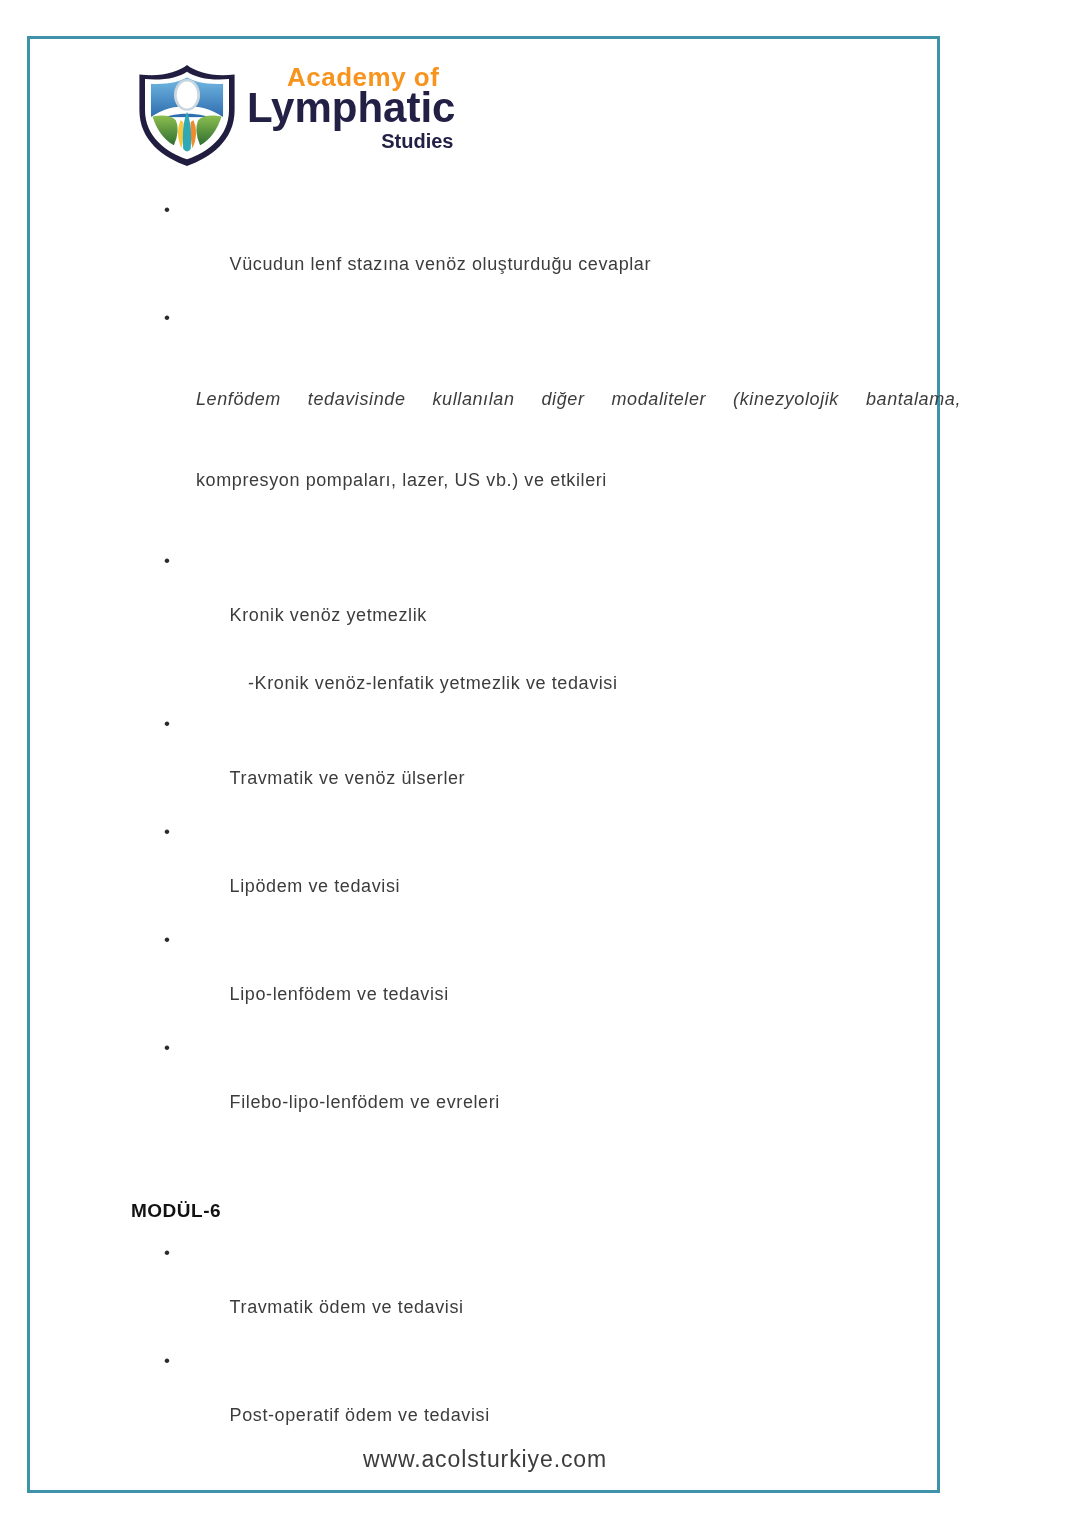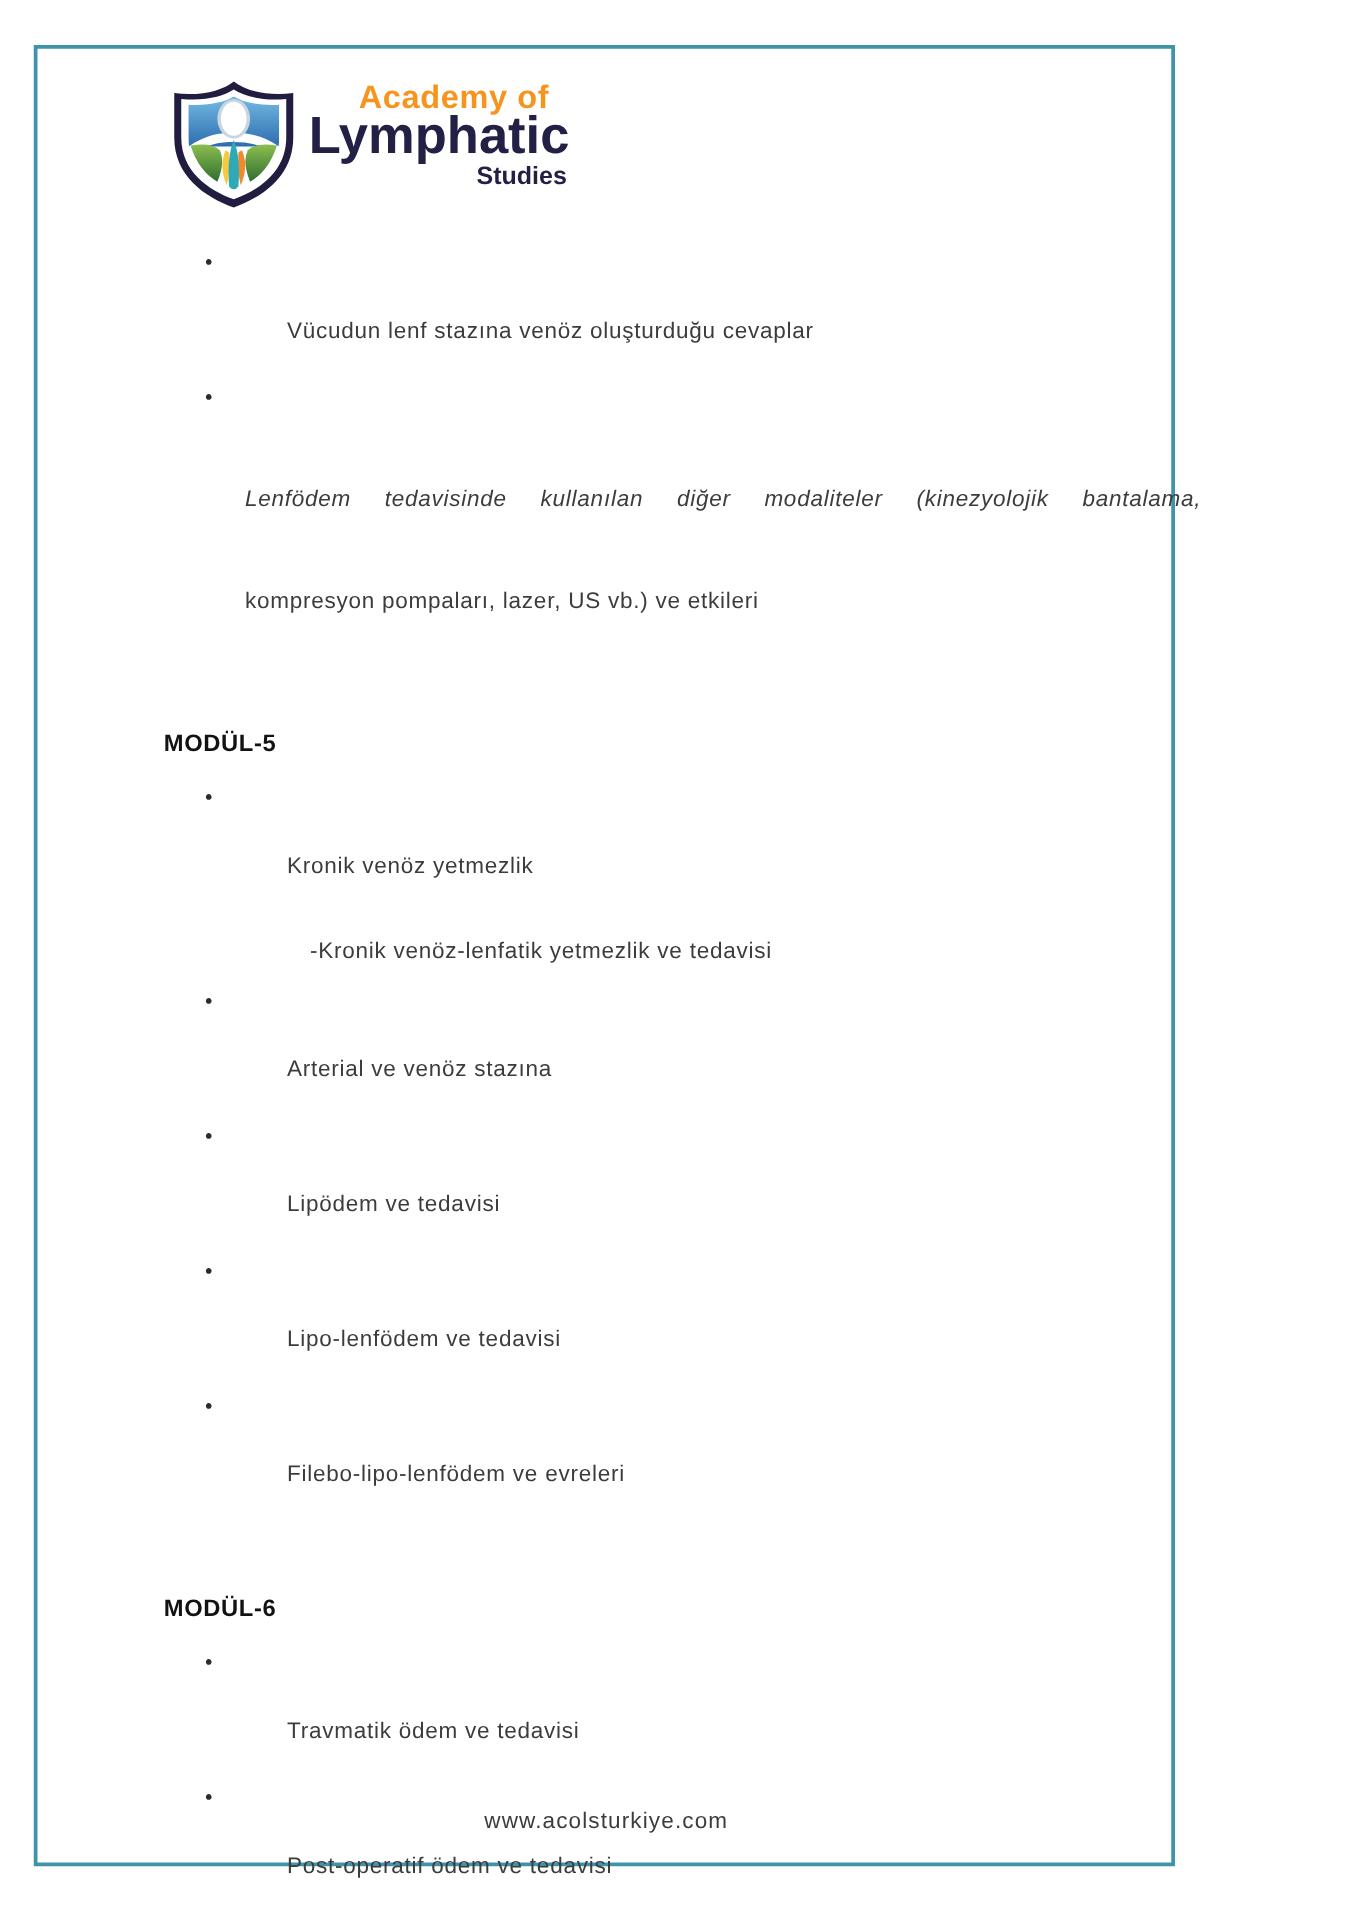--- a/index.html
+++ b/index.html
@@ -66,21 +66,21 @@
   .indent-a{padding-left:117px;}  
   .mod-title{
     font-size:19px;font-weight:700;color:#121212;
     letter-spacing:0.5px;line-height:24px;
     margin:56px 0 17px 0;
   }
   .mod-title.first{margin-top:36px;}
   .footer{
     position:absolute;left:0;right:0;top:1446px;
     text-align:center;
-    font-size:18px;letter-spacing:0.9px;
+    font-size:23px;letter-spacing:0.9px;
     color:var(--text);
   }
 </style>
 </head>
 <body>
 
 <div class="page">
   <div class="frame"></div>
 
   <div class="content">
@@ -125,30 +125,29 @@
     <div class="li">
       <span class="dot">•</span>
       <span>Vücudun lenf stazına venöz oluşturduğu cevaplar</span>
     </div>
     <div class="li">
       <span class="dot">•</span>
       <div class="jline">Lenfödem tedavisinde kullanılan diğer modaliteler (kinezyolojik bantalama,</div>
       <div>kompresyon pompaları, lazer, US vb.) ve etkileri</div>
     </div>
 
-    <div class="mod-title first">MODÜL-5</div>
 
     <div class="li">
       <span class="dot">•</span>
       <span>Kronik venöz yetmezlik</span>
     </div>
     <div class="sub indent-a">-Kronik venöz-lenfatik yetmezlik ve tedavisi</div>
     <div class="li">
       <span class="dot">•</span>
-      <span>Arterial ve venöz stazına</span>
+      <span>Travmatik ve venöz ülserler</span>
     </div>
     <div class="li">
       <span class="dot">•</span>
       <span>Lipödem ve tedavisi</span>
     </div>
     <div class="li">
       <span class="dot">•</span>
       <span>Lipo-lenfödem ve tedavisi</span>
     </div>
     <div class="li">

